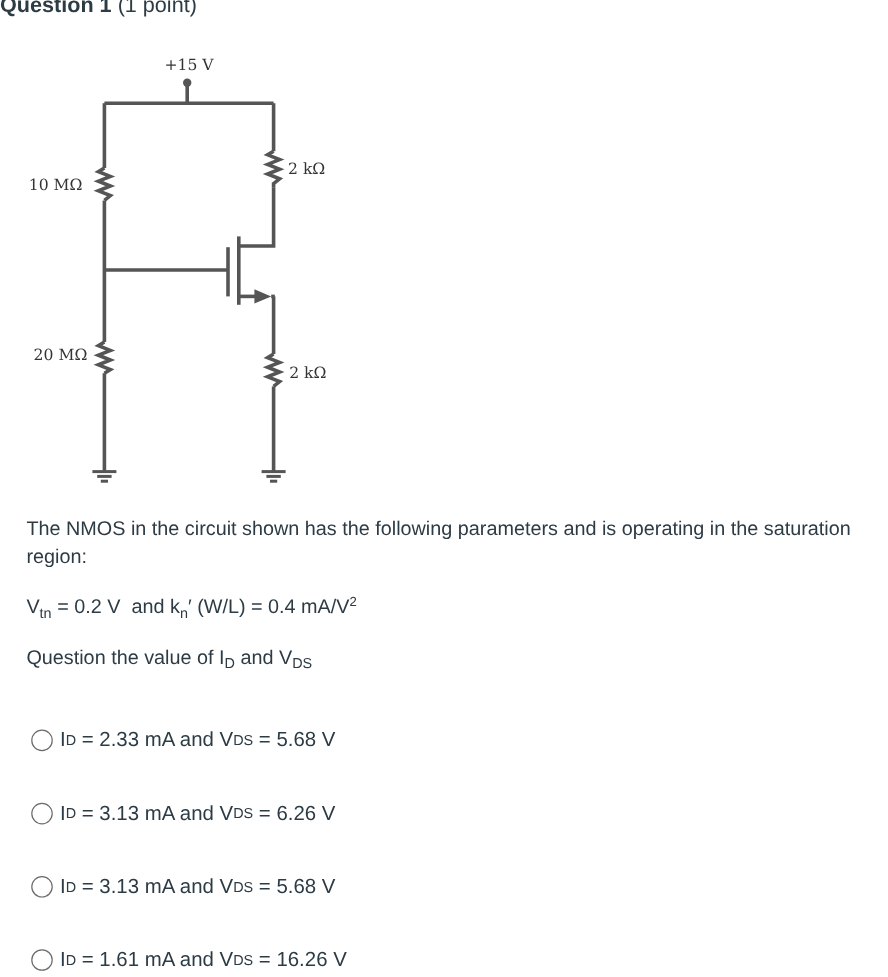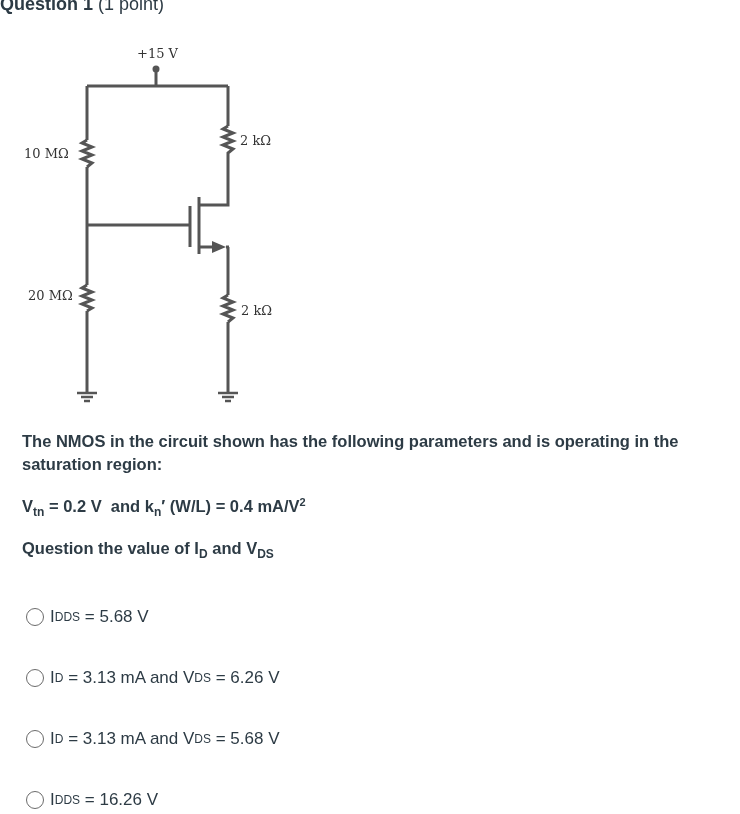--- a/index.html
+++ b/index.html
@@ -2,21 +2,21 @@
 <html><head>
 <meta charset="utf-8">
 <style>
   html, body { margin: 0; padding: 0; background: #ffffff; }
   body { width: 740px; height: 814px; position: relative; overflow: hidden; font-family: "Liberation Sans", "DejaVu Sans", sans-serif; color: #2d3b45; }
   .q-header { position: absolute; left: 0; top: -6px; font-size: 18px; color: #2d3b45; white-space: nowrap; }
   .q-header .q-title { font-weight: bold; }
   .q-header .q-points { font-weight: normal; }
   .circuit { position: absolute; left: 0; top: 40px; width: 300px; height: 380px; }
   .circuit text { font-family: "DejaVu Serif", "Liberation Serif", serif; font-size: 13px; fill: #333; }
-  .prompt { position: absolute; left: 22px; top: 430px; width: 718px; font-size: 16.5px; line-height: 23px; color: #2d3b45; font-weight: bold; }
+  .prompt { position: absolute; left: 22px; top: 430px; width: 718px; font-size: 16.5px; line-height: 23px; color: #2d3b45; }
   .prompt p { margin: 0; }
   .prompt .para { margin-bottom: 19px; }
   sub { font-size: 12px; vertical-align: -4px; line-height: 0; }
   sup { font-size: 11px; vertical-align: 6px; line-height: 0; }
   .answers { position: absolute; left: 26px; top: 604px; }
   .answer { display: flex; align-items: center; height: 26px; margin-bottom: 35px; cursor: pointer; font-size: 17px; color: #2d3b45; white-space: nowrap; }
   .radio { width: 18px; height: 18px; border: 1.5px solid #6b6b6b; border-radius: 50%; box-sizing: border-box; margin-right: 6px; background: #fff; flex: 0 0 auto; }
 </style>
 </head>
 <body>
@@ -89,20 +89,21 @@
   <p class="para">The NMOS in the circuit shown has the following parameters and is operating in the saturation region:</p>
   <p class="para"><span>V</span><sub>tn</sub><span style="white-space:pre"> = 0.2 V  and k</span><sub>n</sub><span>′ (W/L) = 0.4 mA/V</span><sup>2</sup></p>
   <p class="para"><span>Question the value of I</span><sub>D</sub><span style="white-space:pre"> and V</span><sub>DS</sub></p>
 </div>
 
 <div class="answers">
   <label class="answer">
     <span class="radio"></span>
     <span>I</span>
       <sub>D</sub>
+      <span style="white-space:pre"> = 2.33 mA and V</span>
       <sub>DS</sub>
       <span style="white-space:pre"> = 5.68 V</span>
   </label>
   <label class="answer">
     <span class="radio"></span>
     <span>I</span>
       <sub>D</sub>
       <span style="white-space:pre"> = 3.13 mA and V</span>
       <sub>DS</sub>
       <span style="white-space:pre"> = 6.26 V</span>
@@ -112,16 +113,17 @@
     <span>I</span>
       <sub>D</sub>
       <span style="white-space:pre"> = 3.13 mA and V</span>
       <sub>DS</sub>
       <span style="white-space:pre"> = 5.68 V</span>
   </label>
   <label class="answer">
     <span class="radio"></span>
     <span>I</span>
       <sub>D</sub>
+      <span style="white-space:pre"> = 1.61 mA and V</span>
       <sub>DS</sub>
       <span style="white-space:pre"> = 16.26 V</span>
   </label>
 </div>
 
 </body></html>

